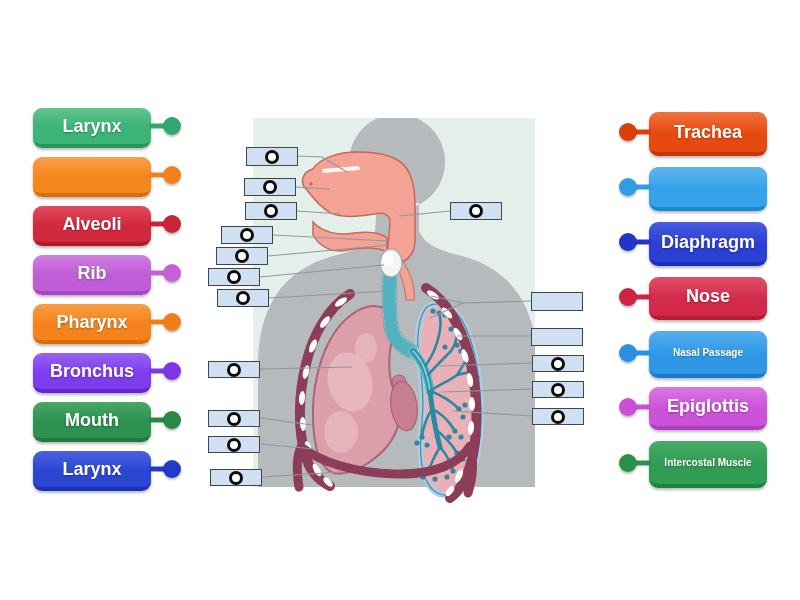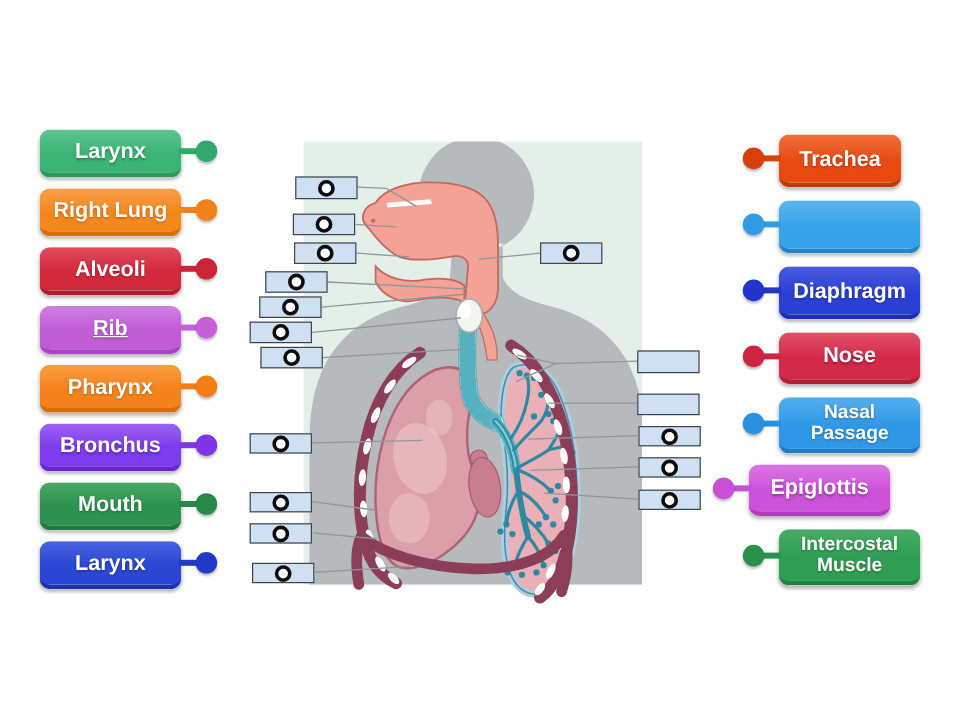--- a/index.html
+++ b/index.html
@@ -6,21 +6,21 @@
   body{width:800px;height:600px;background:#ffffff;font-family:"Liberation Sans",sans-serif;}
   #stage{position:relative;width:800px;height:600px;background:#ffffff;overflow:hidden;}
   #art{position:absolute;left:0;top:0;}
   #zones,#labels-left,#labels-right{position:absolute;left:0;top:0;width:800px;height:600px;pointer-events:none;}
   .label-btn{
     position:absolute;border-radius:9px;display:flex;align-items:center;justify-content:center;
     color:#fff;font-weight:bold;font-size:18px;text-align:center;
     box-shadow:0 2px 3px rgba(0,0,0,.28);box-sizing:border-box;pointer-events:auto;cursor:grab;
   }
   .label-btn .txt{text-shadow:0 1px 2px rgba(0,0,0,.3);padding:0 6px;line-height:1.12;}
-  .label-btn.small{font-size:16px;}
+  .label-btn.small{font-size:10px;}
   .stem{position:absolute;width:16px;height:5px;top:50%;transform:translateY(-50%);}
   .dot{position:absolute;width:18px;height:18px;border-radius:50%;top:50%;transform:translateY(-50%);box-shadow:0 2px 2px rgba(0,0,0,.25);}
   .label-btn.left .stem{right:-14px;}
   .label-btn.left .dot{right:-30px;}
   .label-btn.right .stem{left:-14px;}
   .label-btn.right .dot{left:-30px;}
   .dropzone{
     position:absolute;background:#cfe0f2;border:1.6px solid #3f444a;box-sizing:border-box;
     display:flex;align-items:center;justify-content:center;pointer-events:auto;cursor:pointer;
   }
@@ -238,30 +238,29 @@
       </div>
     </div>
 
   <div id="labels-left">
       <div class="label-btn left" style="left: 33px; top: 108px; width: 118px; height: 40px; background: linear-gradient(rgb(95, 196, 141) 0%, rgb(60, 180, 118) 55%, rgb(60, 180, 118) 100%); border-bottom: 4px solid rgb(42, 151, 96);">
         <span class="txt">Larynx</span>
         <span class="stem" style="background: rgb(47, 169, 108);"></span>
         <span class="dot" style="background: rgb(47, 169, 108);"></span>
       </div>
       <div class="label-btn left" style="left: 33px; top: 157px; width: 118px; height: 40px; background: linear-gradient(rgb(249, 160, 74) 0%, rgb(245, 135, 29) 55%, rgb(245, 135, 29) 100%); border-bottom: 4px solid rgb(217, 111, 6);">
-        <span class="txt">Right Lung</span>
         <span class="stem" style="background: rgb(243, 129, 26);"></span>
         <span class="dot" style="background: rgb(243, 129, 26);"></span>
       </div>
       <div class="label-btn left" style="left: 33px; top: 206px; width: 118px; height: 40px; background: linear-gradient(rgb(224, 75, 92) 0%, rgb(210, 41, 61) 55%, rgb(210, 41, 61) 100%); border-bottom: 4px solid rgb(176, 28, 46);">
         <span class="txt">Alveoli</span>
         <span class="stem" style="background: rgb(203, 35, 55);"></span>
         <span class="dot" style="background: rgb(203, 35, 55);"></span>
       </div>
-      <div class="label-btn left" style="left: 33px; top: 255px; width: 118px; height: 40px; background: linear-gradient(rgb(208, 127, 226) 0%, rgb(192, 93, 214) 55%, rgb(192, 93, 214) 100%); border-bottom: 4px solid rgb(166, 70, 194); text-decoration: underline;">
+      <div class="label-btn left" style="left: 33px; top: 255px; width: 118px; height: 40px; background: linear-gradient(rgb(208, 127, 226) 0%, rgb(192, 93, 214) 55%, rgb(192, 93, 214) 100%); border-bottom: 4px solid rgb(166, 70, 194);">
         <span class="txt">Rib</span>
         <span class="stem" style="background: rgb(199, 95, 217);"></span>
         <span class="dot" style="background: rgb(199, 95, 217);"></span>
       </div>
       <div class="label-btn left" style="left: 33px; top: 304px; width: 118px; height: 40px; background: linear-gradient(rgb(249, 157, 66) 0%, rgb(245, 131, 29) 55%, rgb(245, 131, 29) 100%); border-bottom: 4px solid rgb(217, 108, 6);">
         <span class="txt">Pharynx</span>
         <span class="stem" style="background: rgb(243, 125, 23);"></span>
         <span class="dot" style="background: rgb(243, 125, 23);"></span>
       </div>
       <div class="label-btn left" style="left: 33px; top: 353px; width: 118px; height: 40px; background: linear-gradient(rgb(154, 99, 243) 0%, rgb(125, 60, 238) 55%, rgb(125, 60, 238) 100%); border-bottom: 4px solid rgb(100, 38, 207);">
@@ -274,21 +273,21 @@
         <span class="stem" style="background: rgb(39, 136, 72);"></span>
         <span class="dot" style="background: rgb(39, 136, 72);"></span>
       </div>
       <div class="label-btn left" style="left: 33px; top: 451px; width: 118px; height: 40px; background: linear-gradient(rgb(74, 99, 224) 0%, rgb(43, 70, 210) 55%, rgb(43, 70, 210) 100%); border-bottom: 4px solid rgb(29, 50, 178);">
         <span class="txt">Larynx</span>
         <span class="stem" style="background: rgb(35, 57, 200);"></span>
         <span class="dot" style="background: rgb(35, 57, 200);"></span>
       </div>
     </div>
   <div id="labels-right">
-      <div class="label-btn right" style="left: 649px; top: 112px; width: 102px; height: 44px; background: linear-gradient(rgb(240, 112, 60) 0%, rgb(231, 74, 16) 55%, rgb(231, 74, 16) 100%); border-bottom: 4px solid rgb(194, 56, 6);">
+      <div class="label-btn right" style="left: 649px; top: 112px; width: 118px; height: 44px; background: linear-gradient(rgb(240, 112, 60) 0%, rgb(231, 74, 16) 55%, rgb(231, 74, 16) 100%); border-bottom: 4px solid rgb(194, 56, 6);">
         <span class="txt">Trachea</span>
         <span class="stem" style="background: rgb(216, 64, 11);"></span>
         <span class="dot" style="background: rgb(216, 64, 11);"></span>
       </div>
       <div class="label-btn right" style="left: 649px; top: 167px; width: 118px; height: 44px; background: linear-gradient(rgb(92, 182, 239) 0%, rgb(54, 162, 233) 55%, rgb(54, 162, 233) 100%); border-bottom: 4px solid rgb(31, 134, 204);">
         <span class="stem" style="background: rgb(47, 156, 230);"></span>
         <span class="dot" style="background: rgb(47, 156, 230);"></span>
       </div>
       <div class="label-btn right" style="left: 649px; top: 277px; width: 118px; height: 43px; background: linear-gradient(rgb(224, 79, 104) 0%, rgb(212, 42, 74) 55%, rgb(212, 42, 74) 100%); border-bottom: 4px solid rgb(180, 29, 56);">
         <span class="txt">Nose</span>
@@ -298,21 +297,21 @@
       <div class="label-btn right" style="left: 649px; top: 222px; width: 118px; height: 44px; background: linear-gradient(rgb(74, 91, 224) 0%, rgb(42, 63, 212) 55%, rgb(42, 63, 212) 100%); border-bottom: 4px solid rgb(27, 45, 182);">
         <span class="txt">Diaphragm</span>
         <span class="stem" style="background: rgb(35, 52, 200);"></span>
         <span class="dot" style="background: rgb(35, 52, 200);"></span>
       </div>
       <div class="label-btn right small" style="left: 649px; top: 331px; width: 118px; height: 47px; background: linear-gradient(rgb(85, 174, 237) 0%, rgb(47, 151, 230) 55%, rgb(47, 151, 230) 100%); border-bottom: 4px solid rgb(29, 124, 201);">
         <span class="txt">Nasal Passage</span>
         <span class="stem" style="background: rgb(42, 145, 226);"></span>
         <span class="dot" style="background: rgb(42, 145, 226);"></span>
       </div>
-      <div class="label-btn right" style="left: 624px; top: 387px; width: 118px; height: 43px; background: linear-gradient(rgb(218, 118, 228) 0%, rgb(204, 82, 217) 55%, rgb(204, 82, 217) 100%); border-bottom: 4px solid rgb(177, 60, 192);">
+      <div class="label-btn right" style="left: 649px; top: 387px; width: 118px; height: 43px; background: linear-gradient(rgb(218, 118, 228) 0%, rgb(204, 82, 217) 55%, rgb(204, 82, 217) 100%); border-bottom: 4px solid rgb(177, 60, 192);">
         <span class="txt">Epiglottis</span>
         <span class="stem" style="background: rgb(201, 79, 214);"></span>
         <span class="dot" style="background: rgb(201, 79, 214);"></span>
       </div>
       <div class="label-btn right small" style="left: 649px; top: 441px; width: 118px; height: 47px; background: linear-gradient(rgb(72, 171, 103) 0%, rgb(47, 157, 83) 55%, rgb(47, 157, 83) 100%); border-bottom: 4px solid rgb(31, 131, 64);">
         <span class="txt">Intercostal Muscle</span>
         <span class="stem" style="background: rgb(40, 145, 74);"></span>
         <span class="dot" style="background: rgb(40, 145, 74);"></span>
       </div>
     </div>

